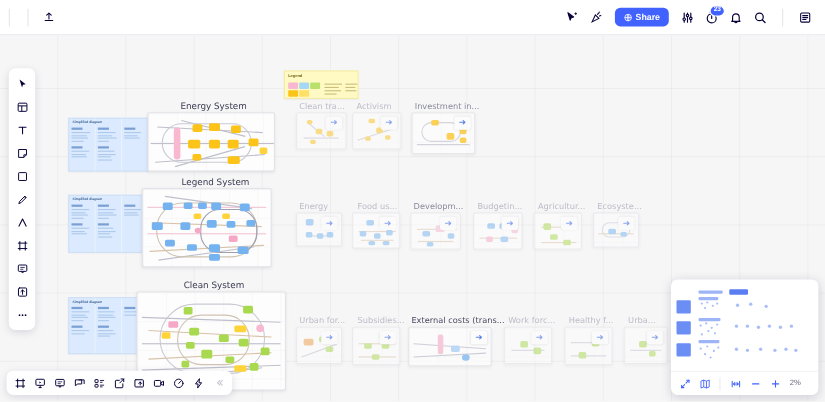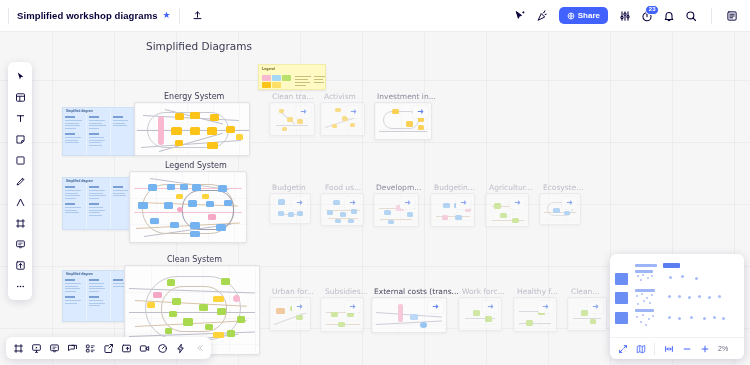--- a/index.html
+++ b/index.html
@@ -237,24 +237,20 @@
   }
 </style>
 </head>
 <body>
 
 <div id="header">
 
 
   <div class="hdr-divider"></div>
 
-  <div id="board-title-wrap">
-    <span id="board-title">Simplified workshop diagrams</span>
-    <span class="star-ic">★</span>
-  </div>
 
   <div class="hdr-divider"></div>
 
   <div class="icon-btn">
     <svg width="11" height="11" viewBox="0 0 16 16" fill="none" stroke="#050038" stroke-width="1.4" stroke-linecap="round">
       <path d="M8 10.5V3"></path>
         <path d="M5 5.6L8 2.8l3 2.8"></path>
         <path d="M3 12.5h10"></path>
     </svg>
   </div>
@@ -321,21 +317,20 @@
       <svg width="12" height="12" viewBox="0 0 16 16" fill="none" stroke="#050038" stroke-width="1.3" stroke-linecap="round">
         <rect x="2.5" y="2.5" width="11" height="11" rx="1.4"></rect>
           <path d="M5 5.6h6M5 8h6M5 10.4h4"></path>
       </svg>
     </div>
   </div>
 </div>
 
 <div id="canvas">
 
-  <div class="board-title-text" style="left:146px; top:8px;">Simplified Diagrams</div>
 
   <div id="legend-note" style="left:258px; top:32px; width:68px; height:26px;">
     <div class="lg-title">Legend</div>
     <div class="lg-sw" style="left:3px;  top:10px; width:9px; height:6px; background:#f7b8d0;"></div>
     <div class="lg-sw" style="left:13px; top:10px; width:9px; height:6px; background:#a5d8f5;"></div>
     <div class="lg-sw" style="left:23px; top:10px; width:9px; height:6px; background:#b9e06a;"></div>
     <div class="lg-sw" style="left:3px;  top:17px; width:9px; height:6px; background:#fcc419;"></div>
     <div class="lg-sw" style="left:13px; top:17px; width:9px; height:6px; background:#ffe066;"></div>
     <div class="lg-ln" style="left:36px; top:11px; width:16px;"></div>
     <div class="lg-ln" style="left:36px; top:14px; width:13px;"></div>
@@ -507,21 +502,21 @@
     <div class="nd b" style="left:40px; top:50px; width:9px;  height:6px;"></div>
     <div class="nd b" style="left:60px; top:50px; width:10px; height:7px;"></div>
     <div class="nd b" style="left:60px; top:59px; width:10px; height:6px;"></div>
     <div class="nd b" style="left:86px; top:52px; width:10px; height:7px;"></div>
     <div class="nd y2" style="left:46px; top:22px; width:7px; height:5px;"></div>
     <div class="nd y2" style="left:72px; top:22px; width:7px; height:5px;"></div>
     <div class="nd pk" style="left:47px; top:35px; width:6px; height:5px; border-radius:50%;"></div>
     <div class="nd pk" style="left:78px; top:42px; width:8px; height:6px;"></div>
   </div>
 
-  <div class="frame-label dim" style="left:272px; top:151px;">Budgetin</div>
+  <div class="frame-label dim" style="left:272px; top:151px;">Energy</div>
   <div class="frame faded" style="left:269px; top:161px; width:42px; height:31px;">
     <div class="frame-grid"></div>
     <div class="edge gray" style="left:8px; top:20px; width:24px;"></div>
     <div class="nd b" style="left:8px;  top:5px;  width:7px; height:6px;"></div>
     <div class="nd b" style="left:8px;  top:17px; width:6px; height:5px;"></div>
     <div class="nd b" style="left:18px; top:18px; width:6px; height:5px;"></div>
     <div class="nd b" style="left:27px; top:17px; width:6px; height:5px;"></div>
     <div class="thumb-arrow">➜</div>
   </div>
 
@@ -697,21 +692,21 @@
   <div class="frame-label dim" style="left:517px; top:255px;">Healthy f...</div>
   <div class="frame faded" style="left:513px; top:265px; width:44px; height:35px;">
     <div class="frame-grid"></div>
     <div class="edge gray" style="left:5px; top:13px; width:30px;"></div>
     <div class="edge gray" style="left:5px; top:25px; width:32px;"></div>
     <div class="nd g" style="left:24px; top:11px; width:7px; height:6px;"></div>
     <div class="nd g" style="left:12px; top:22px; width:7px; height:6px;"></div>
     <div class="thumb-arrow">➜</div>
   </div>
 
-  <div class="frame-label dim" style="left:571px; top:255px;">Clean...</div>
+  <div class="frame-label dim" style="left:571px; top:255px;">Urba...</div>
   <div class="frame faded" style="left:567px; top:265px; width:40px; height:34px;">
     <div class="frame-grid"></div>
     <div class="edge gray" style="left:5px; top:20px; width:28px;"></div>
     <div class="nd g" style="left:13px; top:12px; width:7px; height:6px;"></div>
     <div class="nd g" style="left:22px; top:21px; width:6px; height:5px;"></div>
     <div class="thumb-arrow">➜</div>
   </div>
 
 </div>
 

